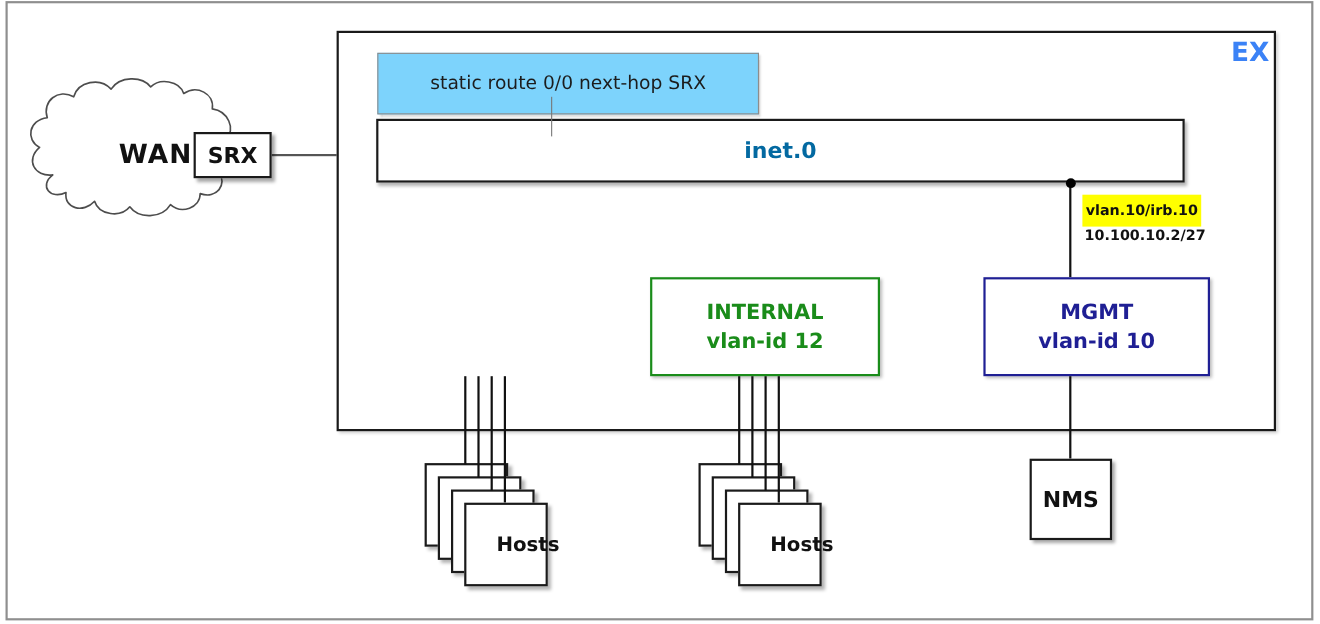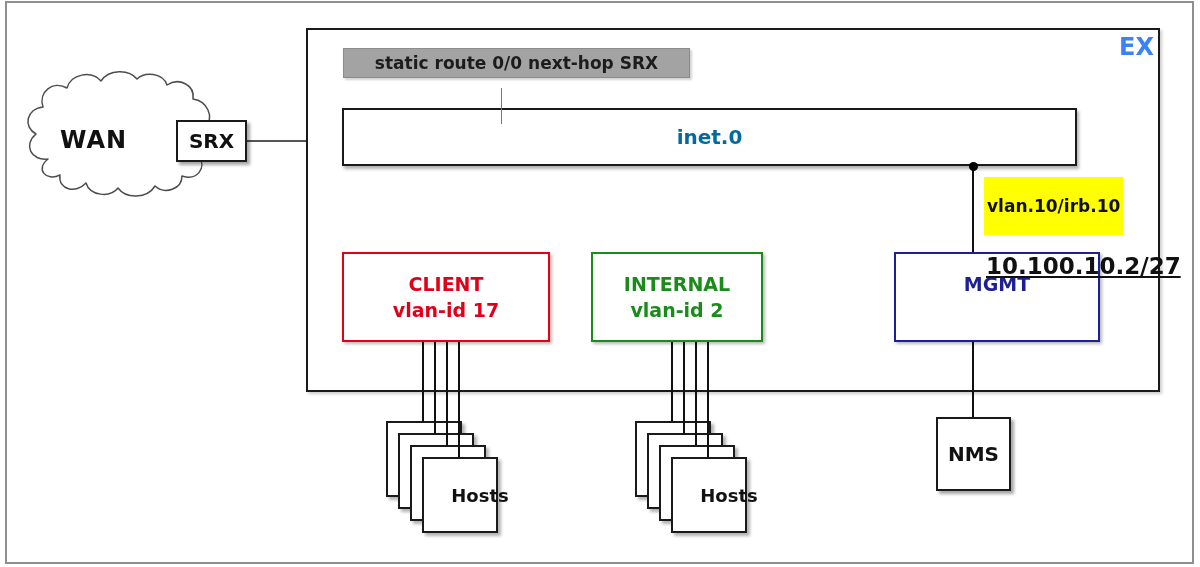--- a/index.html
+++ b/index.html
@@ -23,77 +23,77 @@
     position: absolute;
     background: #ffffff;
     border: 2px solid #1a1a1a;
   }
   .shadow { box-shadow: 3px 3px 3px rgba(0,0,0,0.35); }
 
   
   .cloud-svg { position: absolute; left: 18px; top: 64px; width: 212px; height: 150px; }
   .wan-label {
     position: absolute; left: 60px; top: 126px; width: 115px;
-    text-align: left; font-size: 24px; font-weight: bold; color: #111;
+    text-align: right; font-size: 24px; font-weight: bold; color: #111;
     letter-spacing: 1px;
   }
   .srx-box {
     left: 176px; top: 120px; width: 71px; height: 42px;
     display: flex; align-items: center; justify-content: center;
     font-size: 20px; font-weight: bold; color: #111; z-index: 6;
   }
   .link-srx-inet {
     position: absolute; left: 238px; top: 140px; width: 104px; height: 2px;
     background: #555;
   }
 
   
   .ex-box { left: 306px; top: 28px; width: 854px; height: 364px; box-shadow: 2px 2px 3px rgba(0,0,0,0.2); }
   .ex-label {
     position: absolute; left: 1112px; top: 33px; width: 42px;
     text-align: right; font-size: 24px; font-weight: bold; color: #3b82f6;
   }
   .static-route-box {
-    position: absolute; left: 343px; top: 48px; width: 347px; height: 30px;
-    background: #a3a3a3; border: 1px solid #8c8c8c;
-    display: flex; align-items: center; justify-content: center;
-    font-size: 17px; font-weight: bold; color: #1c1c1c; z-index: 3;
+    position: absolute; left: 343px; top: 48px; width: 347px; height: 56px;
+    background: #7dd3fc; border: 1px solid #8c8c8c;
+    display: flex; align-items: center; justify-content: center;
+    font-size: 17px; font-weight: normal; color: #1c1c1c; z-index: 3;
     box-shadow: 2px 2px 2px rgba(0,0,0,0.18);
   }
   .link-static-route {
     position: absolute; left: 501px; top: 88px; width: 1px; height: 36px;
     background: #777; z-index: 4;
   }
   .inet-box {
     left: 342px; top: 108px; width: 735px; height: 58px;
     display: flex; align-items: center; justify-content: center;
     font-size: 20px; font-weight: bold; color: #0369a1; z-index: 2;
     box-shadow: 2px 3px 3px rgba(0,0,0,0.3);
   }
   .junction-dot {
     position: absolute; left: 969px; top: 162px; width: 9px; height: 9px;
     background: #000; border-radius: 50%; z-index: 7;
   }
   .link-inet-mgmt { position: absolute; left: 972px; top: 166px; width: 2px; height: 86px; background: #1a1a1a; z-index: 5; }
   .irb-note { position: absolute; left: 984px; top: 177px; z-index: 6; font-weight: bold; }
   .irb-if {
-    display: inline-block; padding: 19px 3px;
-    font-size: 17px; color: #111;
-  }
-  .irb-ip { margin-top: 18px; font-size: 23px; color: #111; padding-left: 2px; text-decoration: underline; }
+    display: inline-block; padding: 7px 3px;
+    font-size: 13px; color: #111;
+  }
+  .irb-ip { margin-top: 1px; font-size: 13px; color: #111; padding-left: 2px; }
 
   
   .vlan-box {
     position: absolute; top: 252px; height: 90px; background: #fff;
     text-align: center; padding-top: 17px; line-height: 26px;
     font-size: 19px; font-weight: bold; z-index: 3;
     box-shadow: 2px 2px 3px rgba(0,0,0,0.28);
   }
   .vlan-client   { left: 342px; width: 208px; border: 2px solid #e10019; color: #e10019; }
-  .vlan-internal { left: 591px; width: 172px; border: 2px solid #1a8c1a; color: #1a8c1a; }
+  .vlan-internal { left: 591px; width: 209px; border: 2px solid #1a8c1a; color: #1a8c1a; }
   .vlan-mgmt     { left: 894px; width: 206px; border: 2px solid #1f1f94; color: #1f1f94; }
 
   
   .vline { position: absolute; width: 2px; background: #111; z-index: 3; }
   .link-mgmt-nms { left: 972px; top: 342px; height: 75px; }
   .lc1 { left: 422px; top: 342px; height: 80px; }
   .lc2 { left: 434px; top: 342px; height: 92px; }
   .lc3 { left: 446px; top: 342px; height: 104px; }
   .lc4 { left: 458px; top: 342px; height: 115px; }
   .li1 { left: 671px; top: 342px; height: 80px; }
@@ -165,30 +165,27 @@
     <span>inet.0</span>
   </div>
 
   <div class="junction-dot"></div>
   <div class="vline link-inet-mgmt"></div>
   <div class="irb-note">
     <span class="irb-if" id="irb-if" style="background: rgb(255, 255, 0);">vlan.10/irb.10</span>
     <div class="irb-ip">10.100.10.2/27</div>
   </div>
 
-  <div class="vlan-box vlan-client">
-    <div>CLIENT</div>
-    <div>vlan-id 17</div>
-  </div>
   <div class="vlan-box vlan-internal">
     <div>INTERNAL</div>
-    <div>vlan-id 2</div>
+    <div>vlan-id 12</div>
   </div>
   <div class="vlan-box vlan-mgmt">
     <div>MGMT</div>
+    <div>vlan-id 10</div>
   </div>
 
   <div class="hc">
     <div class="sheet s1"></div>
     <div class="sheet s2"></div>
     <div class="sheet s3"></div>
     <div class="vline lc1"></div>
     <div class="vline lc2"></div>
     <div class="vline lc3"></div>
     <div class="vline lc4"></div>

